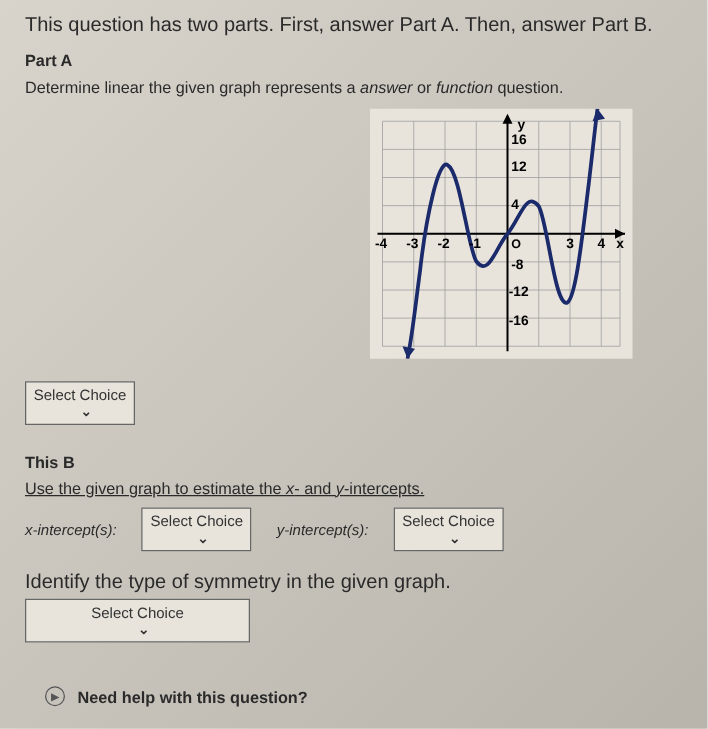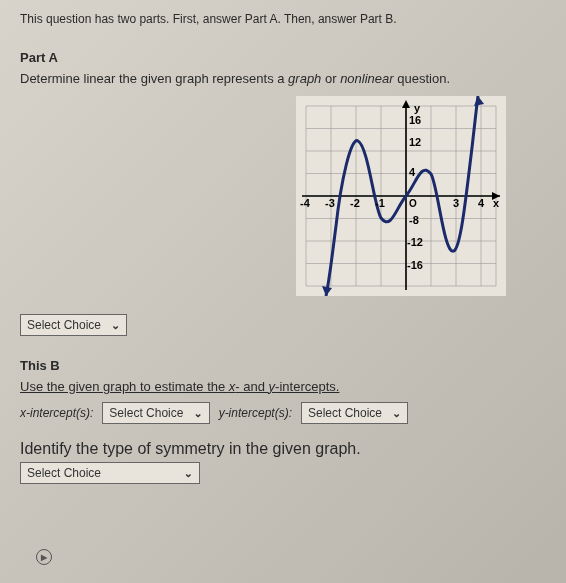--- a/index.html
+++ b/index.html
@@ -7,21 +7,21 @@
       font-family: Arial, Helvetica, sans-serif;
       background: linear-gradient(135deg, #d8d4cc 0%, #c8c4bc 50%, #b8b4ac 100%);
       width: 566px;
       height: 583px;
       padding: 12px 20px;
       color: #2a2a2a;
       font-size: 13px;
       position: relative;
       overflow: hidden;
     }
-    .intro { font-size: 12px; margin-bottom: 24px; }
+    .intro { font-size: 16px; margin-bottom: 11px; }
     .part-header { font-weight: bold; font-size: 13px; margin-bottom: 6px; }
     .part-prompt { font-size: 13px; margin-bottom: 10px; }
     .italic { font-style: italic; }
     .graph-holder {
       display: flex;
       justify-content: flex-end;
       padding-right: 40px;
       margin-bottom: 18px;
     }
     .graph-box {
@@ -32,34 +32,35 @@
     }
     .dropdown {
       display: inline-flex;
       align-items: center;
       border: 1px solid #666;
       background: #e8e4dc;
       padding: 3px 6px;
       font-size: 12px;
       color: #333;
       cursor: pointer;
+      flex-direction: column;
     }
     .dropdown .chevron {
       margin-left: 10px;
       font-size: 11px;
       font-weight: bold;
     }
     .select-row { margin: 6px 0 22px 0; }
     .partB-intro { font-size: 13px; margin-bottom: 8px; text-decoration: underline; }
     .intercepts-row {
       font-size: 12px;
       display: flex;
       align-items: center;
       flex-wrap: wrap;
-      gap: 9px;
+      gap: 20px;
       margin-bottom: 16px;
       text-align: right;
     }
     .symmetry-label { font-size: 16px; margin-bottom: 4px; }
     .symmetry-dropdown { width: 180px; justify-content: space-between; }
     .help-row {
       position: absolute;
       bottom: 18px;
       left: 36px;
       display: flex;
@@ -83,21 +84,21 @@
 </head>
 <body>
 
 
 
 <div class="intro">This question has two parts. First, answer Part A. Then, answer Part B.</div>
 
 <div class="part-header">Part A</div>
 
 <div class="part-prompt">
-  <span>Determine linear the given graph represents a </span><span class="italic">graph</span><span> or </span><span class="italic">nonlinear</span><span> question.</span>
+  <span>Determine linear the given graph represents a </span><span class="italic">answer</span><span> or </span><span class="italic">function</span><span> question.</span>
 </div>
 
 <div class="graph-holder">
   <div class="graph-box">
     <svg viewBox="0 0 210 200" width="210" height="200">
 
       <g stroke="#999" stroke-width="0.6">
         <line x1="10" y1="10" x2="10" y2="190"></line>
         <line x1="35" y1="10" x2="35" y2="190"></line>
         <line x1="60" y1="10" x2="60" y2="190"></line>
@@ -187,16 +188,17 @@
 </div>
 
 <div class="symmetry-label">Identify the type of symmetry in the given graph.</div>
 <div class="dropdown symmetry-dropdown">
   <span>Select Choice</span>
   <span class="chevron">⌄</span>
 </div>
 
 <div class="help-row">
   <span class="help-icon">▶</span>
+  <span>Need help with this question?</span>
 </div>
 
 
 
 
 </body></html>

